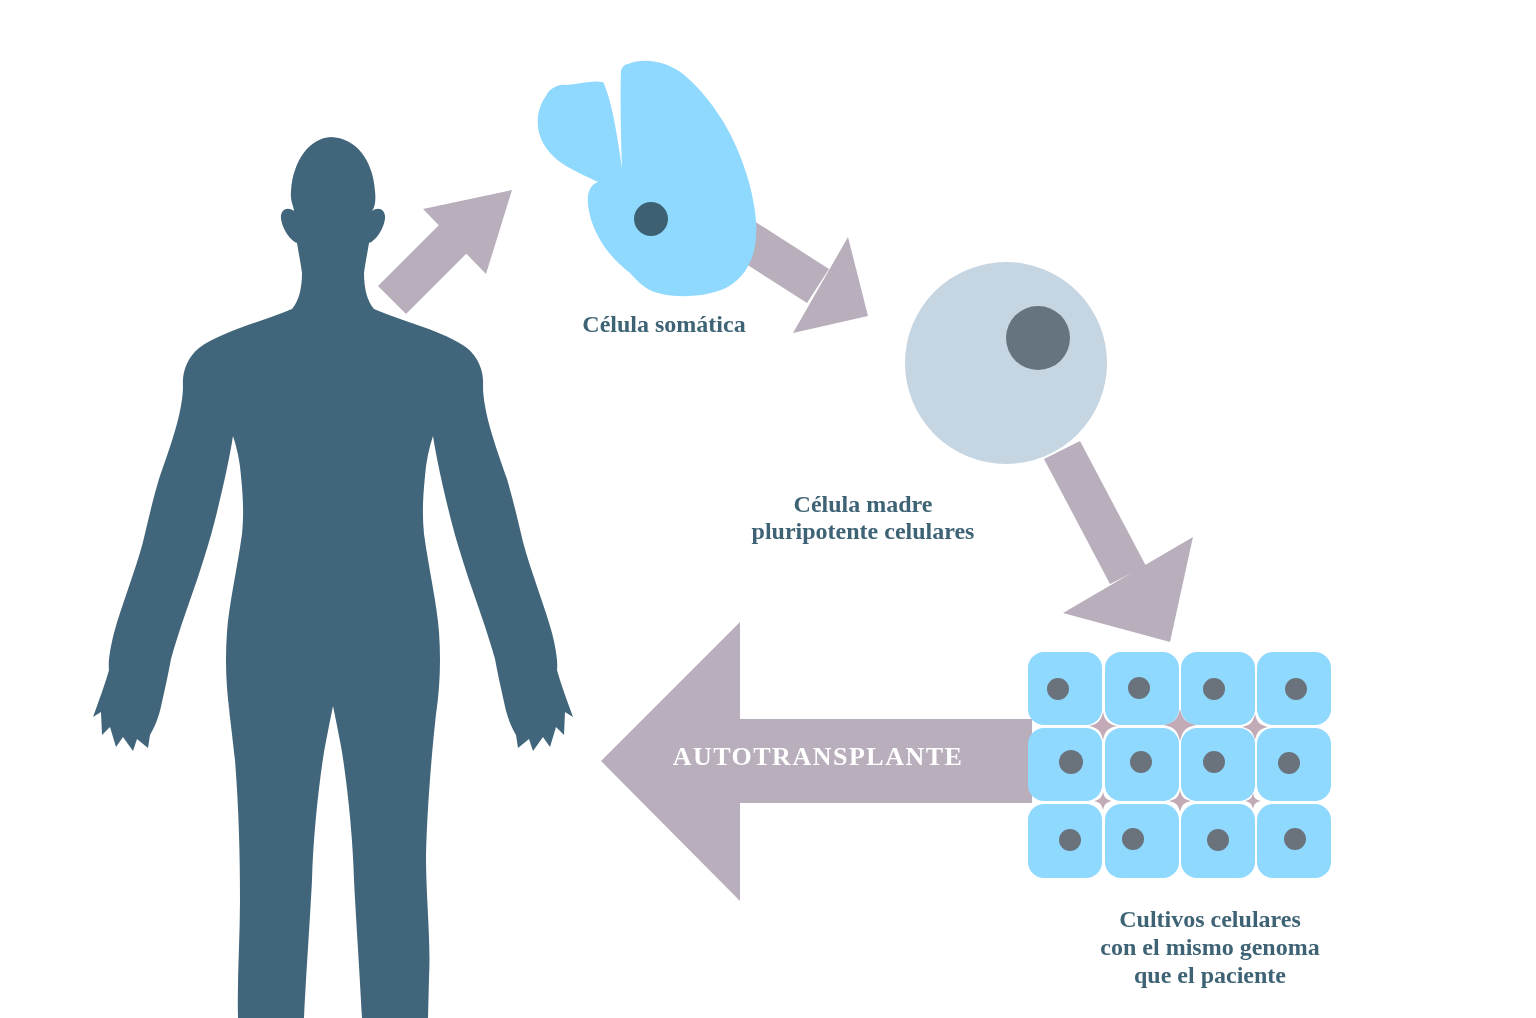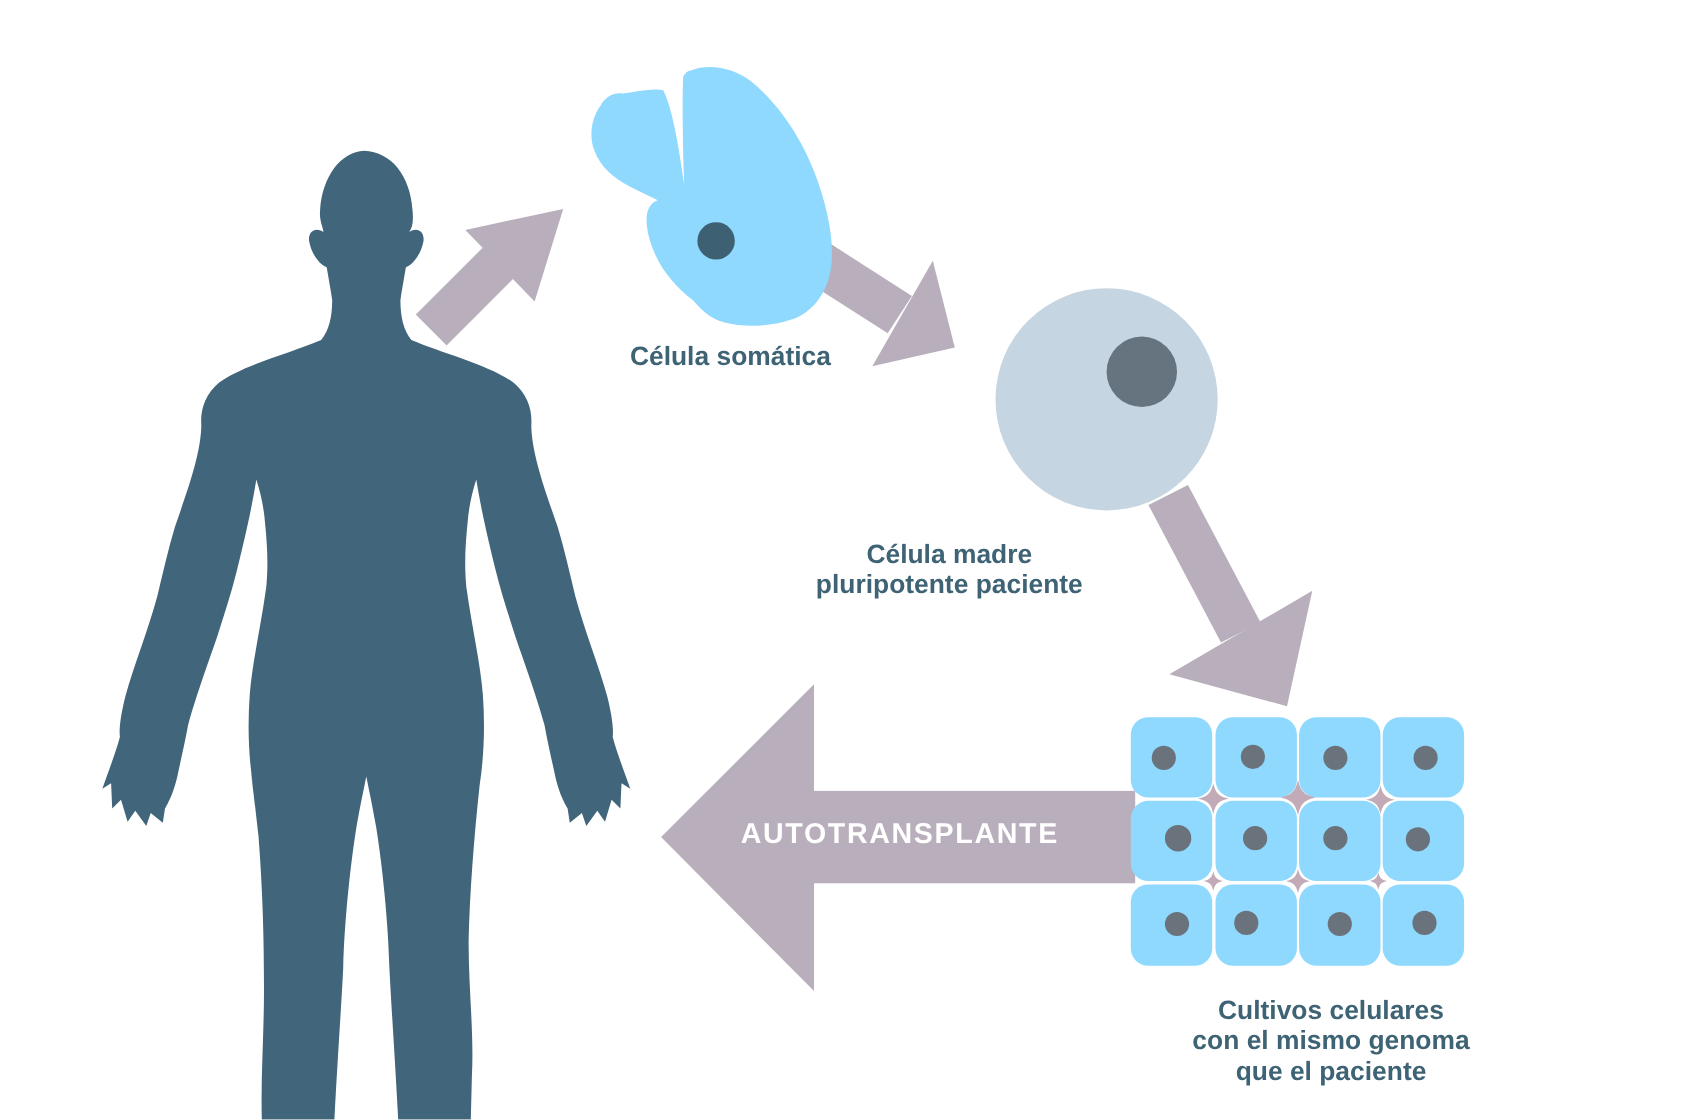--- a/index.html
+++ b/index.html
@@ -12,21 +12,21 @@
     --c-stem_cell_nucleus:#66747f;
     --c-culture_nucleus:#6a737c;
     --c-sparkle_pink:#c2abb6;
     --c-label_text:#3e6375;
     --c-arrow_label_text:#ffffff;
   }
   html,body{margin:0;padding:0;background:var(--c-background);}
   .stage{
     position:relative;width:1380px;height:1018px;overflow:hidden;
     background:var(--c-background);
-    font-family:Liberation Sans, sans-serif;
+    font-family:Liberation Serif, serif;
   }
   .stage svg{position:absolute;left:0;top:0;display:block;}
   .f-body{fill:var(--c-body_silhouette);}
   .f-arrow{fill:var(--c-arrow_gray);}
   .f-blue{fill:var(--c-cell_blue);}
   .f-somnuc{fill:var(--c-somatic_nucleus);}
   .f-stem{fill:var(--c-stem_cell_fill);}
   .f-stemnuc{fill:var(--c-stem_cell_nucleus);}
   .f-culnuc{fill:var(--c-culture_nucleus);}
   .f-sparkle{fill:var(--c-sparkle_pink);}
@@ -202,21 +202,21 @@
       </g>
     </g>
   </svg>
 
   <div class="label label-somatic">
     <span>Célula somática</span>
   </div>
 
   <div class="label label-stem">
     <div>Célula madre</div>
-    <div>pluripotente paciente</div>
+    <div>pluripotente celulares</div>
   </div>
 
   <div class="label label-autotransplant">
     <span>AUTOTRANSPLANTE</span>
   </div>
 
   <div class="label label-culture">
     <div>Cultivos celulares</div>
     <div>con el mismo genoma</div>
     <div>que el paciente</div>

